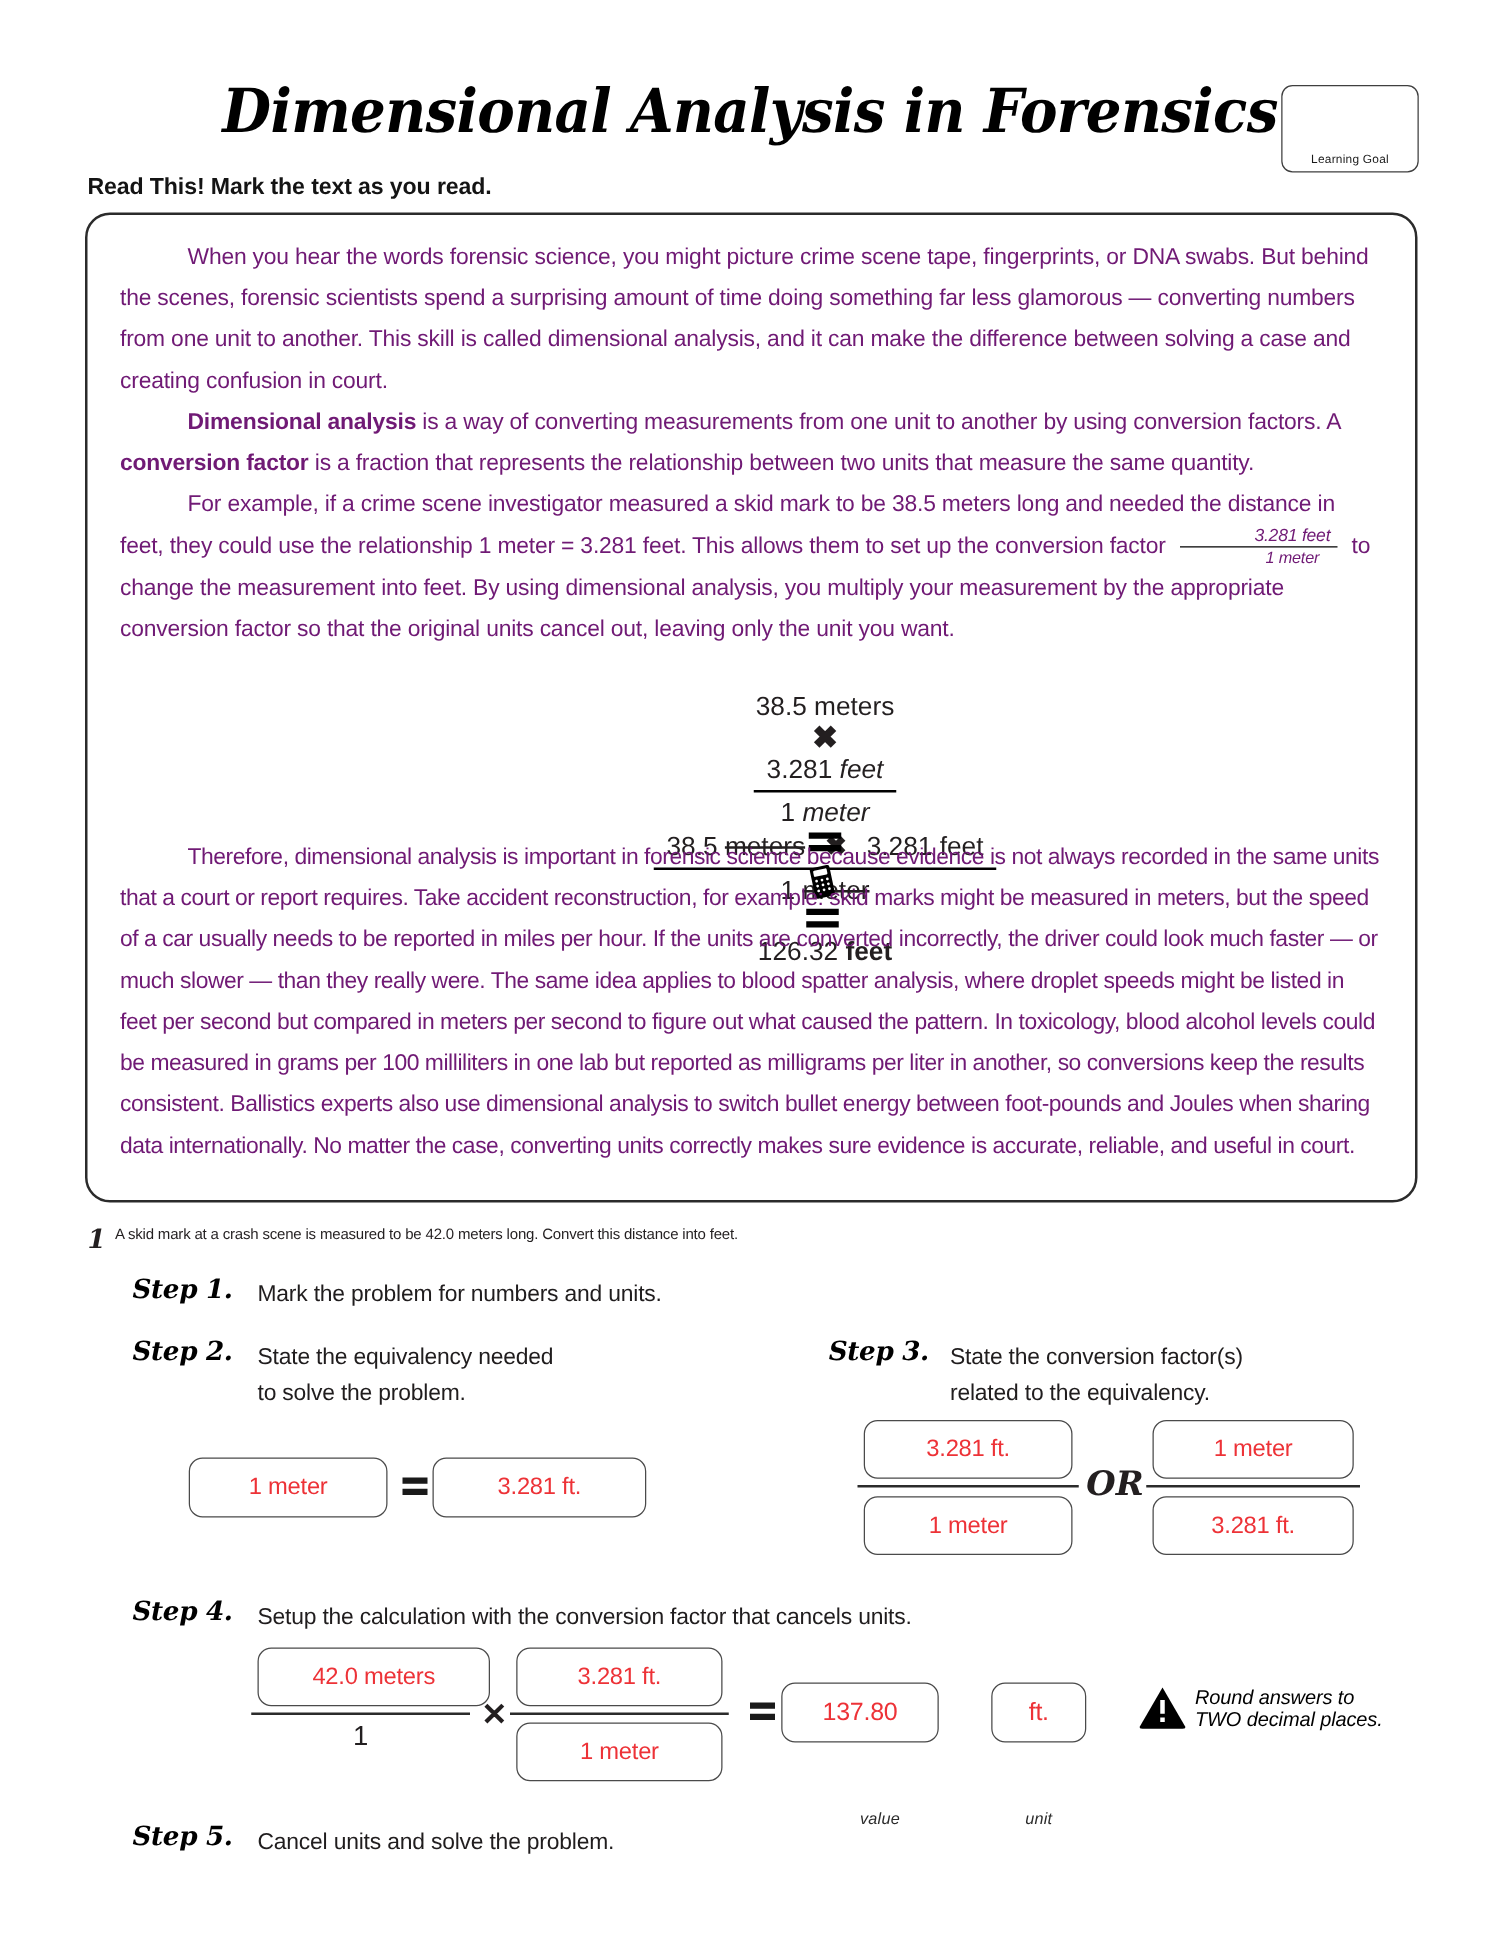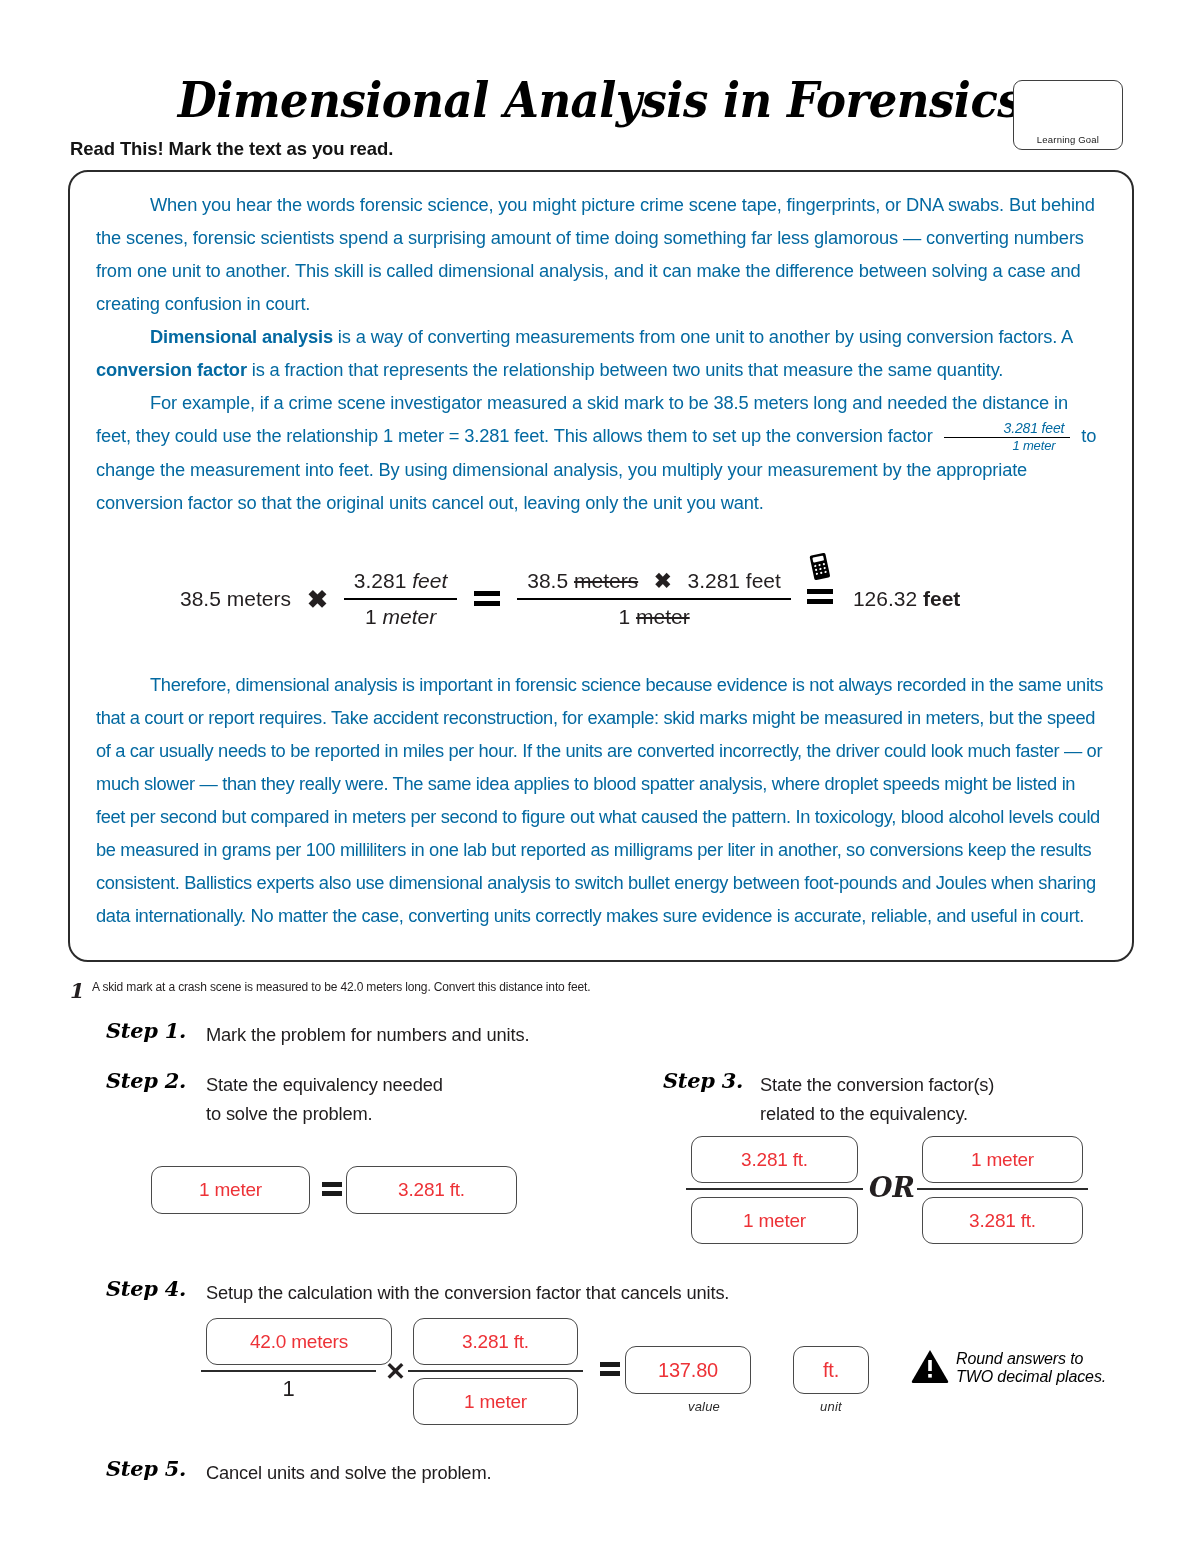--- a/index.html
+++ b/index.html
@@ -13,21 +13,21 @@
     font-family: "Liberation Sans", sans-serif;
     color: #231f20;
     position: relative;
     overflow: hidden;
   }
 
   .page {
     position: relative;
     width: 1200px;
     height: 1553px;
-    padding: 12px;
+    padding: 0;
     box-sizing: border-box;
   }
 
   
   .header {
     position: relative;
     height: 118px;
   }
   .title {
     position: absolute;
@@ -86,21 +86,21 @@
     box-sizing: border-box;
     padding: 16px 26px 10px 26px;
     background: #fff;
   }
   .reading-box p {
     margin: 0;
     font-size: 18.3px;
     line-height: 33px;
     text-indent: 54px;
     letter-spacing: -0.15px;
-    color: #0369a1;
+    color: #701a75;
     text-align: left;
   }
   .reading-box p.tight { letter-spacing: -0.35px; }
   .reading-box b { font-weight: bold; }
 
   
   .inline-frac {
     display: inline-block;
     vertical-align: -8px;
     text-align: center;
@@ -123,20 +123,21 @@
   
   .equation {
     position: absolute;
     left: 110px;
     top: 382px;
     width: 960px;
     height: 90px;
     display: flex;
     align-items: center;
     font-size: 21px;
+    flex-direction: column;
   }
   .eq-term { white-space: nowrap; }
   .times-glyph {
     font-weight: bold;
     font-size: 25px;
     margin: 0 16px;
     line-height: 1;
   }
   .equals-glyph {
     display: inline-block;
@@ -277,20 +278,21 @@
     font-size: 22px;
     text-align: center;
   }
   .mini-label {
     position: absolute;
     font-size: 13px;
     font-style: italic;
     text-align: center;
     color: #2b2b2b;
     letter-spacing: 0.2px;
+    margin-top: 48px;
   }
   .warn-note {
     position: absolute;
     font-size: 16px;
     font-style: italic;
     line-height: 18px;
     color: #000000;
     letter-spacing: -0.1px;
   }
   .warn-icon {

